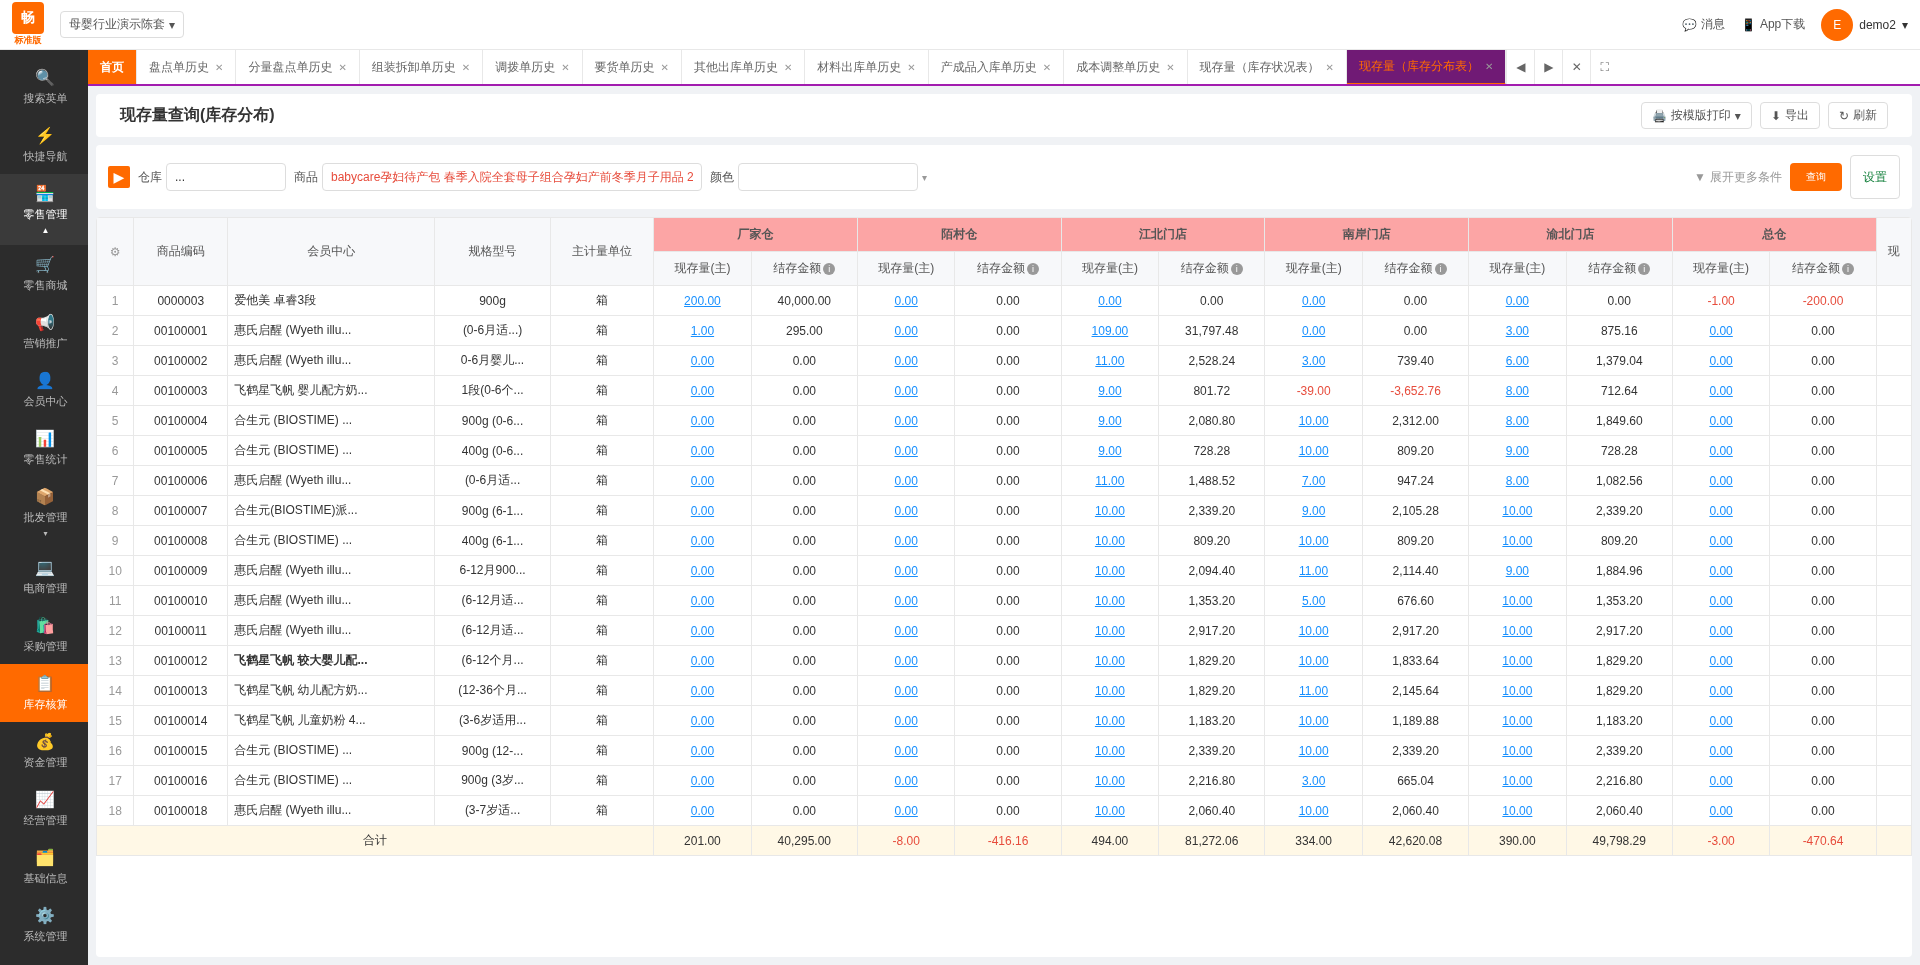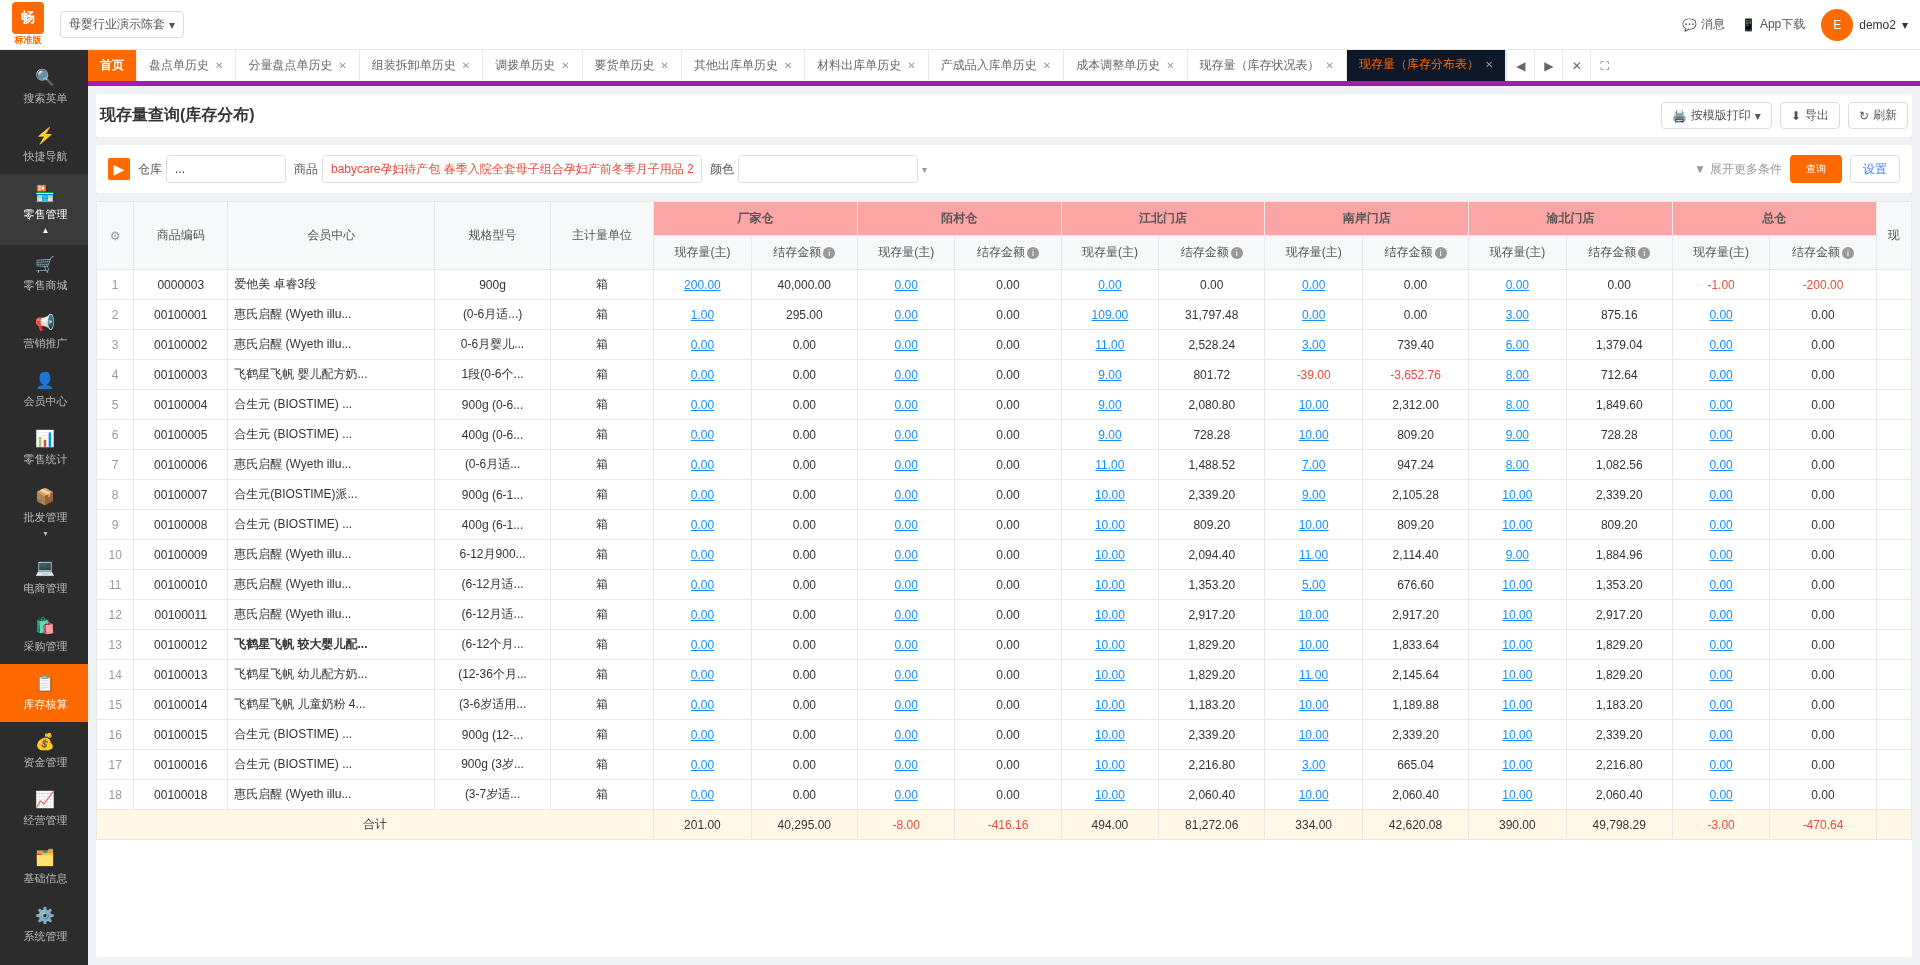--- a/index.html
+++ b/index.html
@@ -20,45 +20,45 @@
     .sidebar { width: 88px; background: #2c2c2c; display: flex; flex-direction: column; align-items: center; padding-top: 8px; overflow-y: auto; flex-shrink: 0; }
     .sidebar-item { width: 100%; display: flex; flex-direction: column; align-items: center; padding: 10px 4px; cursor: pointer; color: #bbb; font-size: 11px; gap: 4px; border-left: 3px solid transparent; }
     .sidebar-item.active { background: #ff6a00; color: #fff; border-left-color: #ff6a00; }
     .sidebar-icon { font-size: 16px; }
     .sidebar-arrow { font-size: 8px; }
     
     
     .main-content { flex: 1; display: flex; flex-direction: column; overflow: hidden; background: #f0f2f5; }
     
     
-    .tab-bar { display: flex; align-items: center; background: #fff; border-bottom: 5px solid #a21caf; overflow: hidden; height: 36px; }
+    .tab-bar { display: flex; align-items: center; background: #fff; border-bottom: 2px solid #a21caf; overflow: hidden; height: 36px; }
     .tab-item { display: flex; align-items: center; gap: 4px; padding: 0 12px; height: 36px; border-right: 1px solid #e8e8e8; cursor: pointer; font-size: 12px; color: #666; white-space: nowrap; flex-shrink: 0; }
-    .tab-item.active { background: #0f172a; color: #ff6a00; border-bottom: 2px solid #ff6a00; }
+    .tab-item.active { background: #701a75; color: #ff6a00; border-bottom: 2px solid #ff6a00; }
     .tab-home { background: #ff6a00; color: white; font-weight: bold; }
     .tab-close { font-size: 10px; color: #999; margin-left: 2px; }
     .tab-nav-btn { width: 28px; height: 36px; display: flex; align-items: center; justify-content: center; cursor: pointer; color: #666; border-left: 1px solid #e8e8e8; flex-shrink: 0; }
     
     
     .page-area { flex: 1; overflow: hidden; display: flex; flex-direction: column; padding: 8px; }
-    .page-header { display: flex; align-items: center; justify-content: space-between; margin-bottom: 8px; background: #fff; padding: 8px 4px; border-radius: 4px; }
+    .page-header { display: flex; align-items: center; justify-content: space-between; margin-bottom: 8px; background: #fff; padding: 8px 24px; border-radius: 4px; }
     .page-title { font-size: 16px; font-weight: bold; color: #333; }
     .page-actions { display: flex; align-items: center; gap: 8px; }
     .action-btn { display: flex; align-items: center; gap: 4px; padding: 4px 10px; border: 1px solid #ddd; border-radius: 4px; cursor: pointer; font-size: 12px; color: #555; background: #fff; }
     
     
     .filter-area { background: #fff; padding: 10px 12px; margin-bottom: 8px; border-radius: 4px; }
     .filter-row { display: flex; align-items: center; gap: 8px; flex-wrap: nowrap; }
     .filter-expand-btn { width: 22px; height: 22px; background: #ff6a00; color: white; border: none; border-radius: 2px; cursor: pointer; font-size: 14px; display: flex; align-items: center; justify-content: center; flex-shrink: 0; }
     .filter-item { display: flex; align-items: center; gap: 4px; }
     .filter-label { font-size: 12px; color: #555; white-space: nowrap; }
     .filter-input { border: 1px solid #ddd; border-radius: 4px; padding: 4px 8px; font-size: 12px; color: #333; height: 28px; background: #fff; }
     .filter-product-input { border: 1px solid #ddd; border-radius: 4px; padding: 4px 8px; font-size: 12px; color: #e74c3c; height: 28px; background: #fff; width: 380px; }
     .filter-more { display: flex; align-items: center; gap: 4px; color: #999; font-size: 12px; cursor: pointer; margin-left: auto; }
     .query-btn { background: #ff6a00; color: white; border: none; border-radius: 4px; padding: 5px 16px; font-size: 10px; cursor: pointer; height: 28px; }
-    .setting-btn { background: #fff; color: #3b82f6; border: 1px solid #ddd; border-radius: 4px; padding: 5px 12px; font-size: 12px; cursor: pointer; height: 28px; }
+    .setting-btn { background: #fff; color: #15803d; border: 1px solid #ddd; border-radius: 4px; padding: 5px 12px; font-size: 12px; cursor: pointer; height: 44px; }
     
     
     .table-container { flex: 1; background: #fff; border-radius: 4px; overflow: auto; }
     table { width: 100%; border-collapse: collapse; font-size: 12px; }
     thead tr { background: #f7f8fa; }
     th { padding: 8px 6px; border: 1px solid #e8e8e8; font-weight: normal; color: #555; white-space: nowrap; text-align: center; position: sticky; top: 0; background: #f7f8fa; z-index: 2; }
     th.group-header { background: #fca5a5; font-weight: bold; }
     td { padding: 6px; border: 1px solid #e8e8e8; text-align: center; white-space: nowrap; }
     tr.summary-row td { background: #fff8e6; font-weight: normal; }
     .num-link { color: #1890ff; cursor: pointer; text-decoration: underline; }

